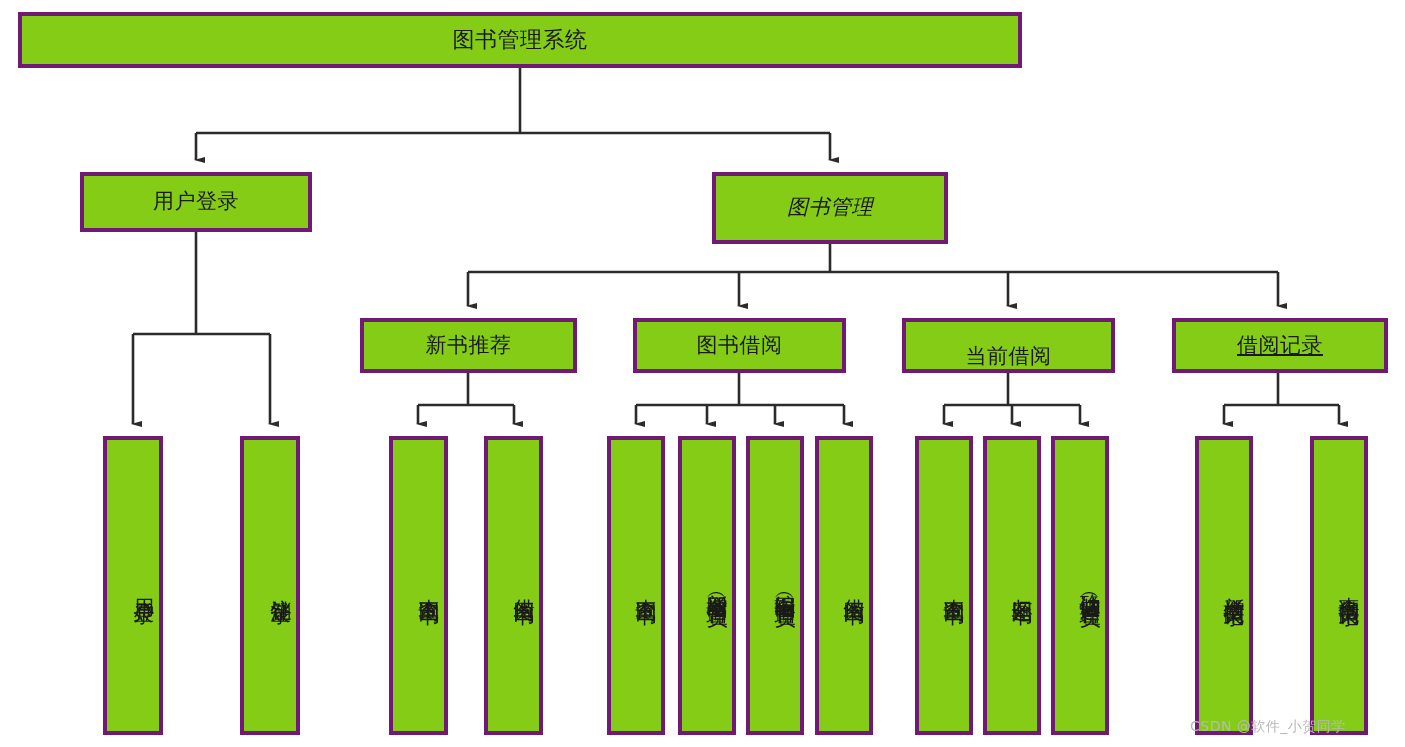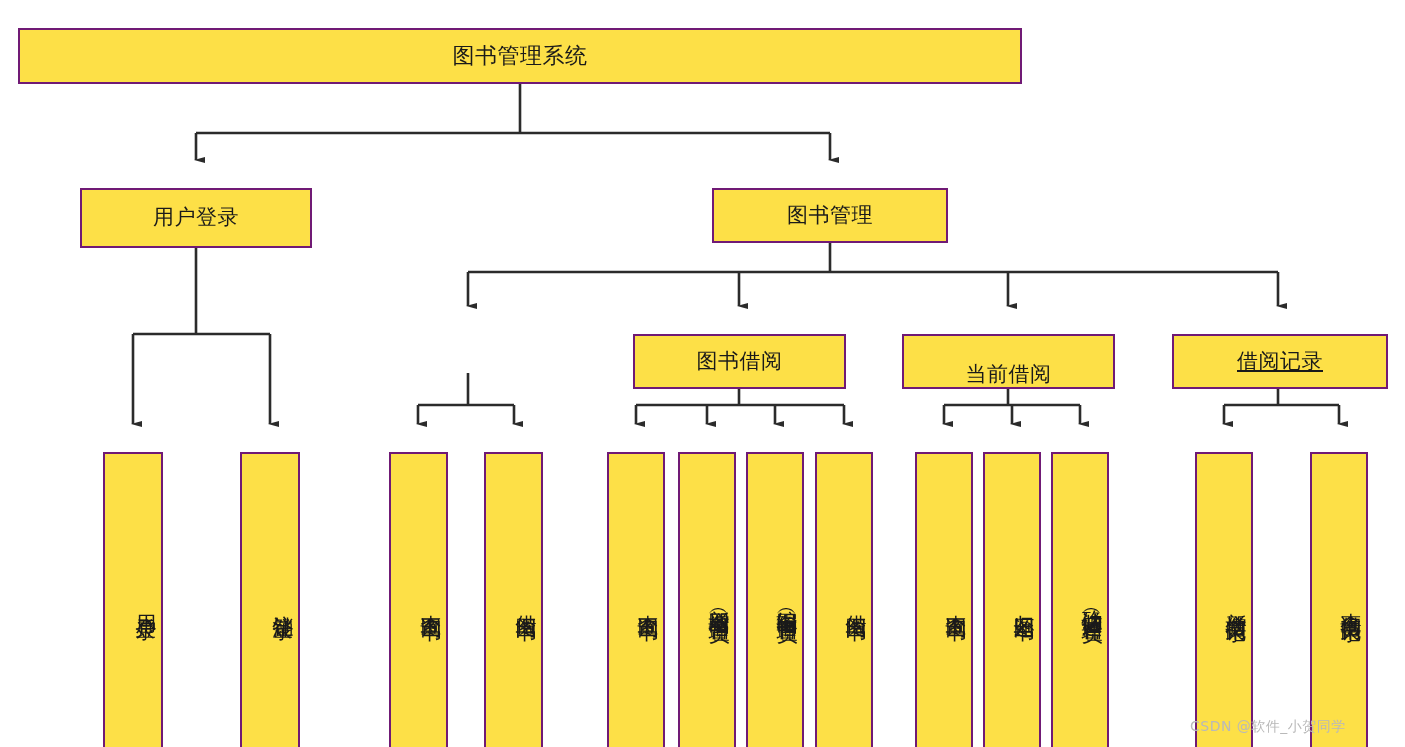--- a/index.html
+++ b/index.html
@@ -22,27 +22,26 @@
     position: absolute;
     left: 0;
     top: 0;
     width: 1405px;
     height: 747px;
     pointer-events: none;
   }
   .node {
     position: absolute;
     box-sizing: border-box;
-    background: #fde047;
-    border: 2px solid #701a75;
+    background: #84cc16;
+    border: 4px solid #701a75;
     display: flex;
     align-items: center;
     justify-content: center;
     color: #1a1a1a;
-    margin-top: 16px;
   }
   .node-h {
     font-size: 21px;
     letter-spacing: 0.5px;
     line-height: 1.2;
     white-space: nowrap;
   }
   .node-root {
     font-size: 22px;
   }
@@ -126,24 +125,27 @@
     </g>
   </svg>
 
   <div class="node node-h node-root" style="left:18px; top:12px; width:1004px; height:56px;">
     <span>图书管理系统</span>
   </div>
 
   <div class="node node-h" style="left:80px; top:172px; width:232px; height:60px;">
     <span>用户登录</span>
   </div>
-  <div class="node node-h" style="left:712px; top:172px; width:236px; height:55px;">
+  <div class="node node-h" style="left:712px; top:172px; width:236px; height:72px;font-style:italic;">
     <span>图书管理</span>
   </div>
 
+  <div class="node node-h" style="left:360px; top:318px; width:217px; height:55px;">
+    <span>新书推荐</span>
+  </div>
   <div class="node node-h" style="left:633px; top:318px; width:213px; height:55px;text-align:center;">
     <span>图书借阅</span>
   </div>
   <div class="node node-h" style="left:902px; top:318px; width:213px; height:55px;align-items:flex-end;">
     <span>当前借阅</span>
   </div>
   <div class="node node-h" style="left:1172px; top:318px; width:216px; height:55px;text-decoration:underline;">
     <span>借阅记录</span>
   </div>
 

